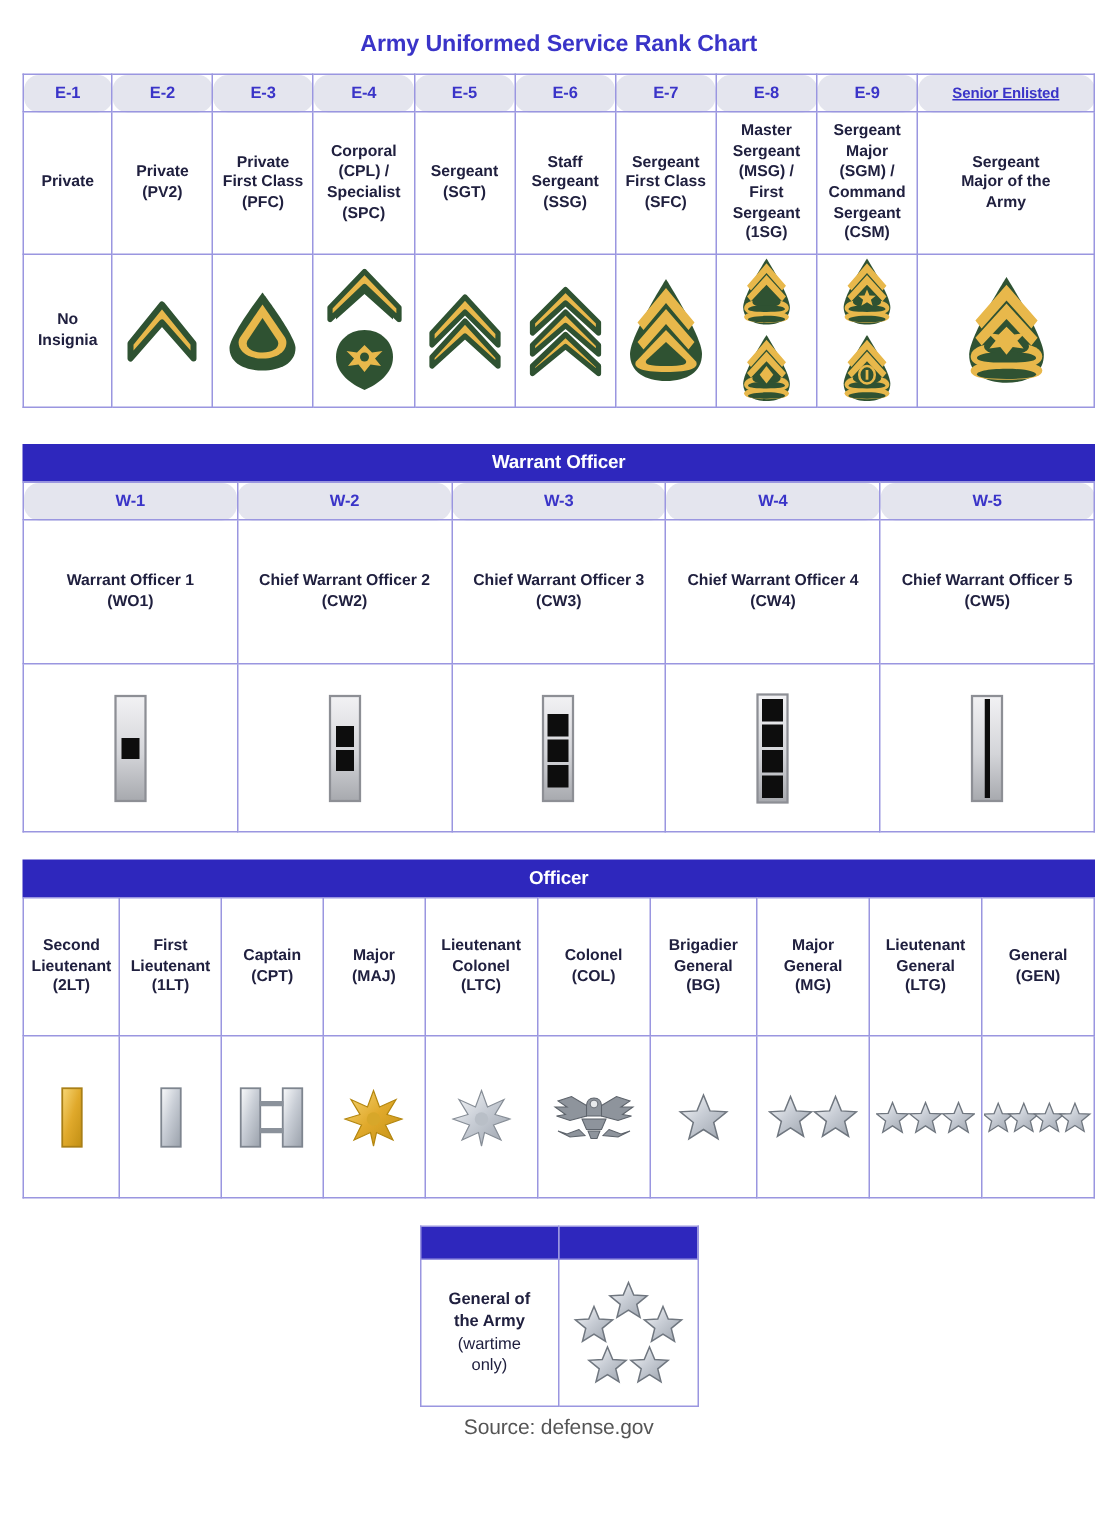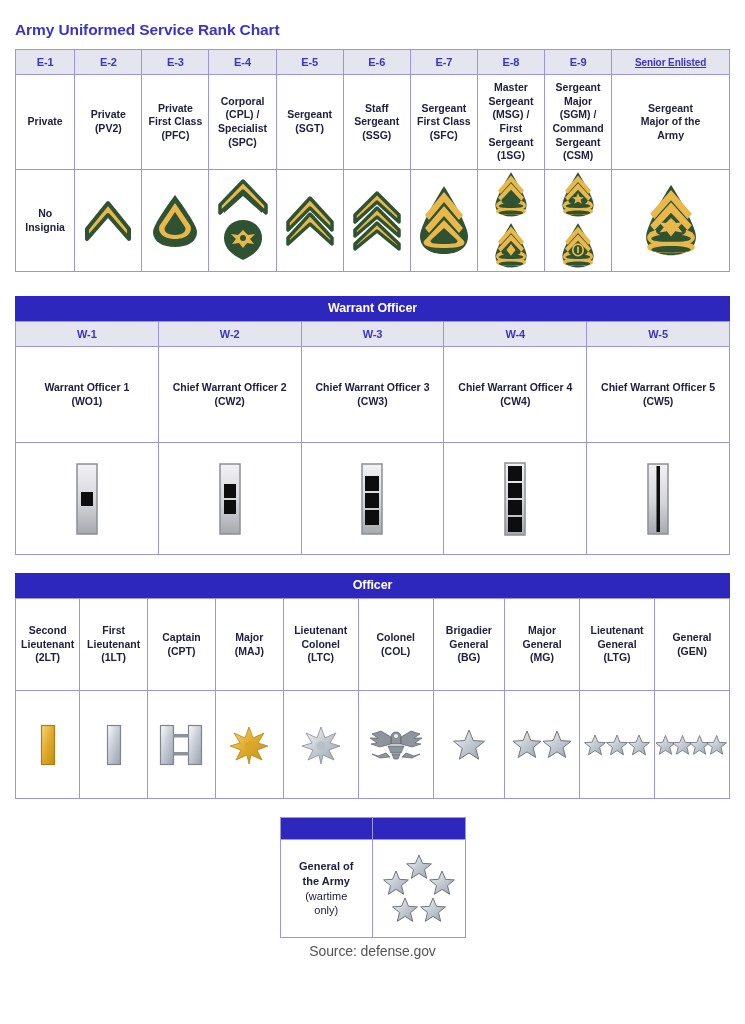--- a/index.html
+++ b/index.html
@@ -7,20 +7,21 @@
   body {
     width: 745px; height: 1024px;
     background: #ffffff;
     font-family: "Liberation Sans", sans-serif;
     color: #1b1b3a;
     overflow: hidden;
   }
   .page { width:745px; height:1024px; padding: 0 15px; position:relative; }
 
   .chart-title {
+    text-align:center;
     color:#3a34c8;
     font-size:15.5px;
     font-weight:bold;
     letter-spacing:-0.1px;
     padding-top:21px;
     padding-bottom:10px;
   }
 
   .band {
     background:#2e27bd;
@@ -42,20 +43,21 @@
   table.grid td { border:1px solid #9a96e0; }
 
   .hdr {
     background:#e4e5ee;
     color:#3a34c8;
     font-size:11px;
     font-weight:bold;
     text-align:center;
     height:25px;
     letter-spacing:-0.1px;
+    border-radius:10px;
   }
   .hdr.small { font-size:10px;text-decoration:underline; }
 
   .namecell {
     text-align:center;
     font-size:10.5px;
     font-weight:bold;
     line-height:1.3;
     color:#20203f;
     padding:0 2px;

